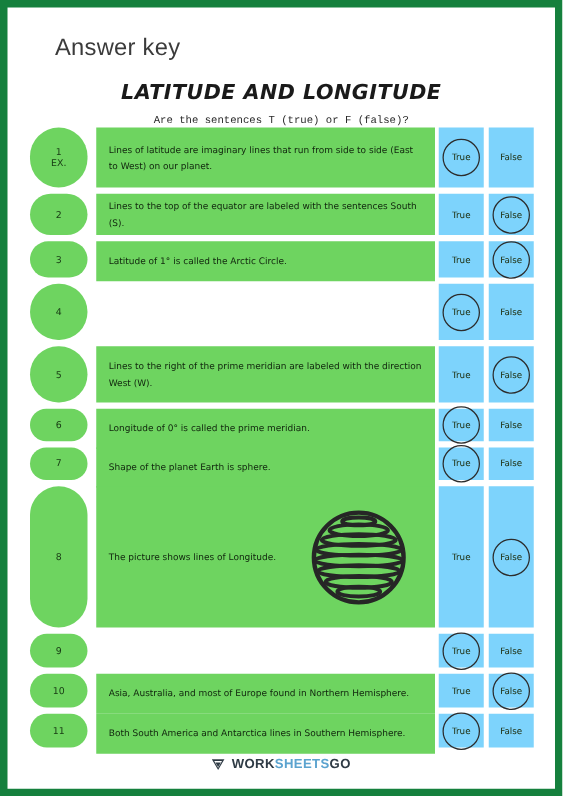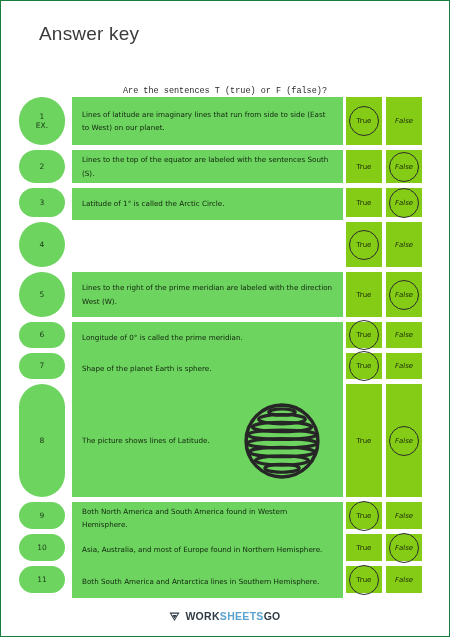--- a/index.html
+++ b/index.html
@@ -11,21 +11,21 @@
     width: 450px;
     height: 637px;
     position: relative;
     font-family: "DejaVu Sans", sans-serif;
     overflow: hidden;
   }
   .page {
     position: absolute;
     inset: 0;
     background: #ffffff;
-    border: 1px solid #15803d;
+    border: 6px solid #15803d;
     box-sizing: border-box;
   }
 
   
   .answer-key {
     position: absolute;
     left: 38px;
     top: 22px;
     font-family: "Liberation Sans", sans-serif;
     font-size: 19px;
@@ -105,27 +105,27 @@
     font-size: 7.2px;
     color: #10250d;
     line-height: 1.85;
     max-width: 252px;
   }
 
   .tf-cell {
     position: absolute;
     top: 0;
     bottom: 0;
-    background: #84cc16;
+    background: #7dd3fc;
     display: flex;
     align-items: center;
     justify-content: center;
   }
   .tf-true  { left: 345px; width: 36px; }
-  .tf-false { left: 385px; width: 36px; font-style: italic; }
+  .tf-false { left: 385px; width: 36px; }
 
   .tf-label {
     font-family: "DejaVu Sans", sans-serif;
     font-size: 7px;
     color: #1c2a08;
     position: relative;
     z-index: 2;
   }
   .circle-mark {
     position: absolute;
@@ -170,20 +170,21 @@
   .logo-dark { color: #2f3b45; }
   .logo-blue { color: #5ba3cf; }
 </style>
 </head>
 <body>
 
 <div class="page">
 
   <div class="answer-key">Answer key</div>
 
+  <div class="worksheet-title">LATITUDE AND LONGITUDE</div>
 
   <div class="worksheet-subtitle">Are the sentences T (true) or F (false)?</div>
 
   <div class="rows" id="rows-container">
       <div class="row" style="height: 48px;">
         <div class="num-badge">
           <span>1</span>
           <span>EX.</span>
         </div>
         <div class="qbox">
@@ -282,21 +283,21 @@
         </div>
         <div class="tf-cell tf-false">
           <span class="tf-label">False</span>
         </div>
       </div>
       <div class="row" style="height: 113px;">
         <div class="num-badge">
           <span>8</span>
         </div>
         <div class="qbox">
-          <div class="qtext">The picture shows lines of Latitude.</div>
+          <div class="qtext">The picture shows lines of Longitude.</div>
           <div class="globe-wrap"><svg width="78" height="78" viewBox="0 0 100 100">
               <circle cx="50" cy="50" r="46" fill="none" stroke="#262626" stroke-width="4.5"></circle>
               <ellipse cx="50" cy="13" rx="17" ry="4" fill="none" stroke="#262626" stroke-width="4"></ellipse>
               <ellipse cx="50" cy="22" rx="30" ry="6" fill="none" stroke="#262626" stroke-width="4"></ellipse>
               <ellipse cx="50" cy="32" rx="38" ry="6" fill="none" stroke="#262626" stroke-width="4"></ellipse>
               <ellipse cx="50" cy="42" rx="44" ry="6" fill="none" stroke="#262626" stroke-width="4"></ellipse>
               <ellipse cx="50" cy="53" rx="45" ry="6" fill="none" stroke="#262626" stroke-width="4"></ellipse>
               <ellipse cx="50" cy="64" rx="42" ry="6" fill="none" stroke="#262626" stroke-width="4"></ellipse>
               <ellipse cx="50" cy="75" rx="34" ry="6" fill="none" stroke="#262626" stroke-width="4"></ellipse>
               <ellipse cx="50" cy="85" rx="22" ry="5" fill="none" stroke="#262626" stroke-width="4"></ellipse>
@@ -307,23 +308,20 @@
         </div>
         <div class="tf-cell tf-false">
           <div class="circle-mark"></div>
           <span class="tf-label">False</span>
         </div>
       </div>
       <div class="row" style="height: 27px;">
         <div class="num-badge">
           <span>9</span>
         </div>
-        <div class="qbox">
-          <div class="qtext">Both North America and South America found in Western Hemisphere.</div>
-        </div>
         <div class="tf-cell tf-true">
           <div class="circle-mark"></div>
           <span class="tf-label">True</span>
         </div>
         <div class="tf-cell tf-false">
           <span class="tf-label">False</span>
         </div>
       </div>
       <div class="row" style="height: 27px;">
         <div class="num-badge">

